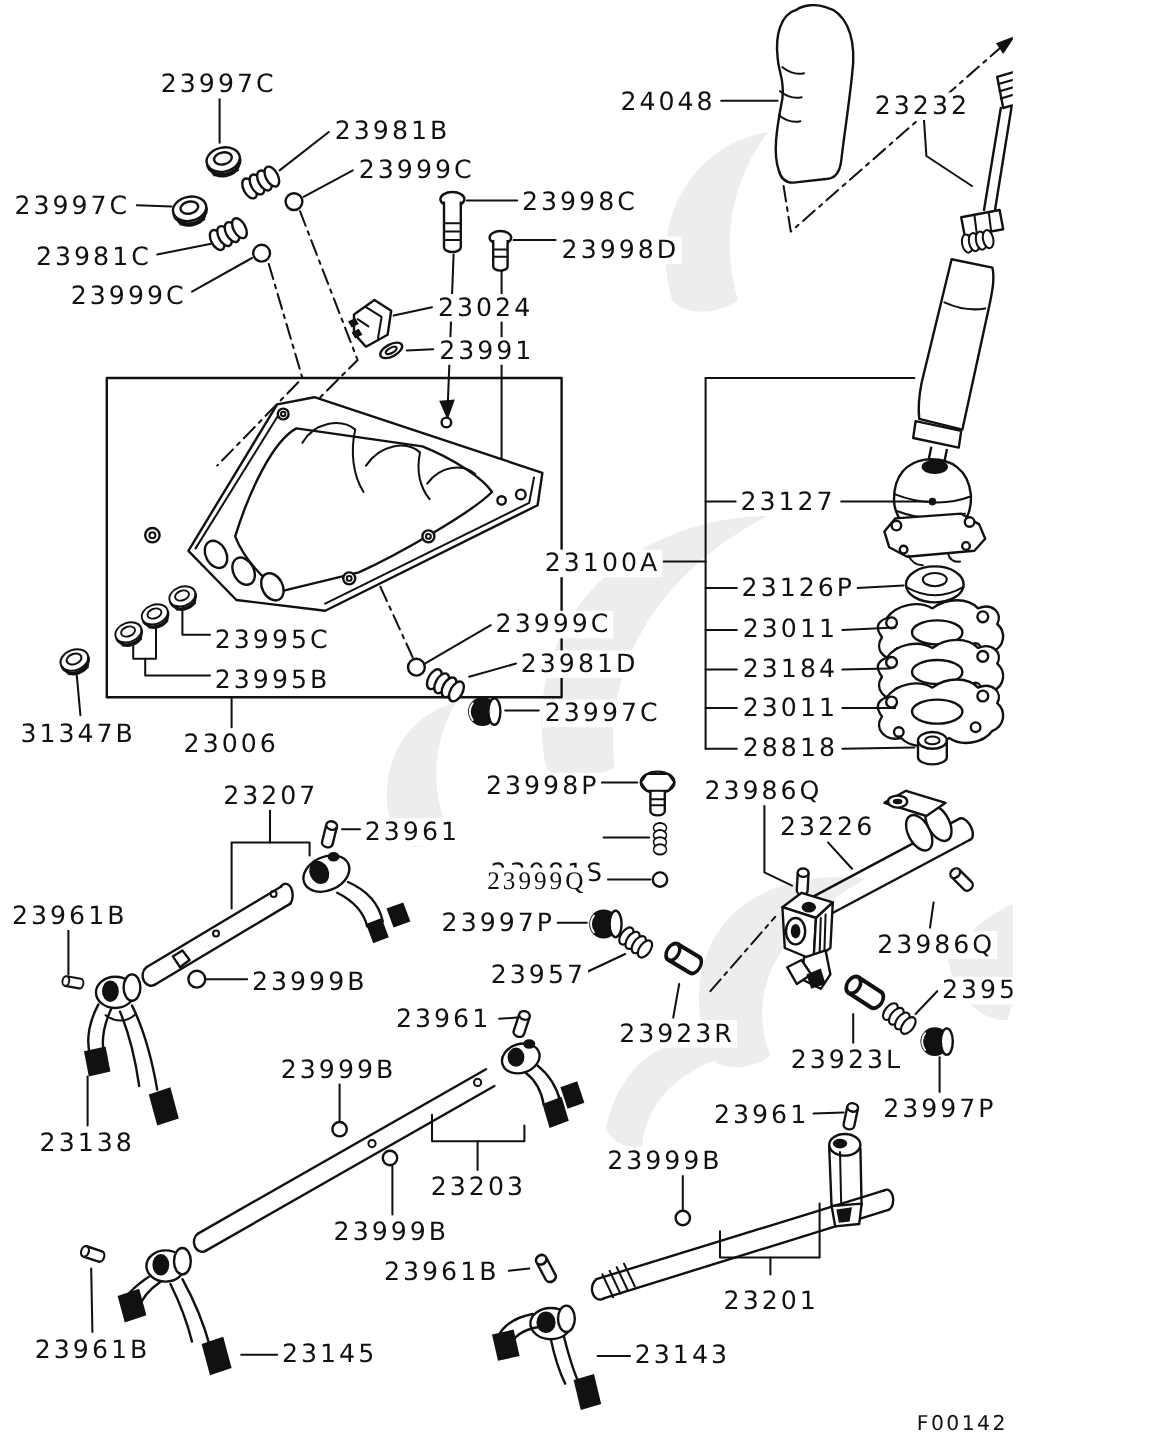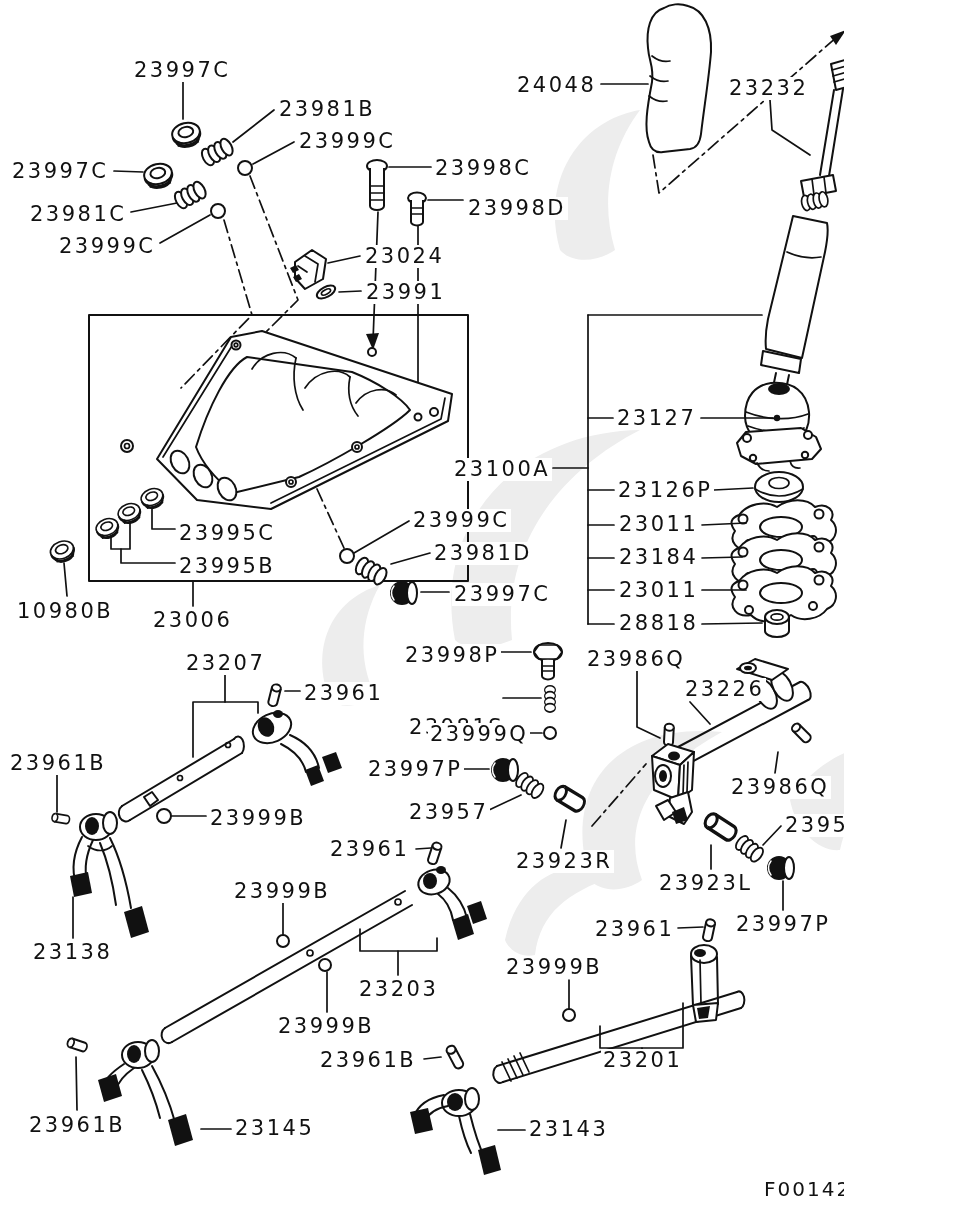--- a/index.html
+++ b/index.html
@@ -7,21 +7,21 @@
          font-family:"DejaVu Sans",sans-serif;}
   #art{position:absolute;left:0;top:0;}
   .ln{stroke:#111;stroke-width:2;fill:none;stroke-linecap:round;stroke-linejoin:round;}
   .thin{stroke-width:1.7;}
   .wf{fill:#fff;stroke:#111;stroke-width:2;stroke-linejoin:round;}
   .bf{fill:#111;stroke:none;}
   .dash{stroke-dasharray:13 5 3 5;}
   .wm{fill:#ededed;stroke:none;}
   .plabel{position:absolute;font-size:21px;line-height:1;letter-spacing:2.5px;color:#111;
           background:#fff;padding:1px 2px;white-space:nowrap;z-index:5;}
-  .plabel.small{font-size:20px;letter-spacing:2px;}
+  .plabel.small{font-size:17px;letter-spacing:2px;}
 </style>
 </head>
 <body>
 
 <div id="stage">
 <svg id="art" width="960" height="1210" viewBox="0 0 960 1210">
 
   <g>
     <path class="wm" d="M455,640 C432,520 520,432 640,430 C562,470 502,542 512,640 C488,650 465,650 455,640 Z"></path>
     <path class="wm" d="M590,880 C560,782 622,722 722,732 C652,770 620,822 642,880 C625,892 602,893 590,880 Z"></path>
@@ -459,48 +459,48 @@
       <div class="plabel" style="left: 727px; top: 77px;">23232</div>
       <div class="plabel" style="left: 615px; top: 407px;">23127</div>
       <div class="plabel" style="left: 452px; top: 458px;">23100A</div>
       <div class="plabel" style="left: 616px; top: 479px;">23126P</div>
       <div class="plabel" style="left: 617px; top: 513px;">23011</div>
       <div class="plabel" style="left: 617px; top: 546px;">23184</div>
       <div class="plabel" style="left: 617px; top: 579px;">23011</div>
       <div class="plabel" style="left: 617px; top: 612px;">28818</div>
       <div class="plabel" style="left: 177px; top: 522px;">23995C</div>
       <div class="plabel" style="left: 177px; top: 555px;">23995B</div>
-      <div class="plabel" style="left: 15px; top: 600px;">10980B</div>
+      <div class="plabel" style="left: 15px; top: 600px;">31347B</div>
       <div class="plabel" style="left: 151px; top: 609px;">23006</div>
       <div class="plabel" style="left: 411px; top: 509px;">23999C</div>
       <div class="plabel" style="left: 432px; top: 542px;">23981D</div>
       <div class="plabel" style="left: 452px; top: 583px;">23997C</div>
       <div class="plabel" style="left: 403px; top: 644px; text-align: center;">23998P</div>
       <div class="plabel" style="left: 585px; top: 648px;">23986Q</div>
       <div class="plabel" style="left: 407px; top: 684px; margin-top: 32px;">23981S</div>
-      <div class="plabel" style="left: 683px; top: 678px;">23226</div>
-      <div class="plabel" style="left: 428px; top: 723px;">23999Q</div>
+      <div class="plabel" style="left: 648px; top: 678px;">23226</div>
+      <div class="plabel" style="left: 404px; top: 723px; font-family: Liberation Serif, serif;">23999Q</div>
       <div class="plabel" style="left: 366px; top: 758px;">23997P</div>
       <div class="plabel" style="left: 407px; top: 801px;">23957</div>
       <div class="plabel" style="left: 729px; top: 776px;">23986Q</div>
       <div class="plabel" style="left: 783px; top: 814px;">23957</div>
       <div class="plabel" style="left: 514px; top: 850px;">23923R</div>
       <div class="plabel" style="left: 657px; top: 872px;">23923L</div>
       <div class="plabel" style="left: 8px; top: 752px;">23961B</div>
       <div class="plabel" style="left: 184px; top: 652px;">23207</div>
       <div class="plabel" style="left: 302px; top: 682px;">23961</div>
       <div class="plabel" style="left: 208px; top: 807px;">23999B</div>
       <div class="plabel" style="left: 328px; top: 838px;">23961</div>
       <div class="plabel" style="left: 232px; top: 880px;">23999B</div>
       <div class="plabel" style="left: 31px; top: 941px; text-align: center;">23138</div>
       <div class="plabel" style="left: 357px; top: 978px;">23203</div>
       <div class="plabel" style="left: 276px; top: 1015px;">23999B</div>
       <div class="plabel" style="left: 318px; top: 1049px;">23961B</div>
       <div class="plabel" style="left: 593px; top: 918px;">23961</div>
       <div class="plabel" style="left: 734px; top: 913px;">23997P</div>
       <div class="plabel" style="left: 504px; top: 956px;">23999B</div>
-      <div class="plabel" style="left: 601px; top: 1049px;">23201</div>
+      <div class="plabel" style="left: 601px; top: 1073px;">23201</div>
       <div class="plabel" style="left: 27px; top: 1114px;">23961B</div>
       <div class="plabel" style="left: 233px; top: 1117px;">23145</div>
       <div class="plabel" style="left: 527px; top: 1118px;">23143</div>
       <div class="plabel small" style="left: 762px; top: 1178px;">F00142</div>
     </div>
 </div>
 
 </body></html>

